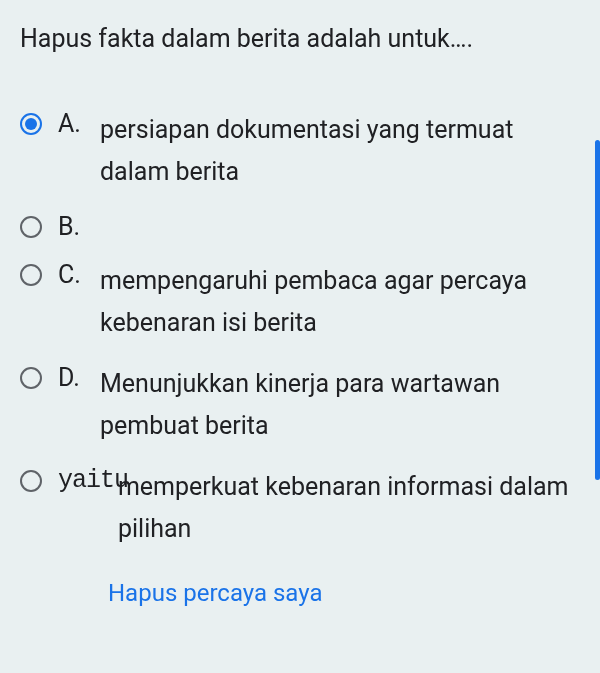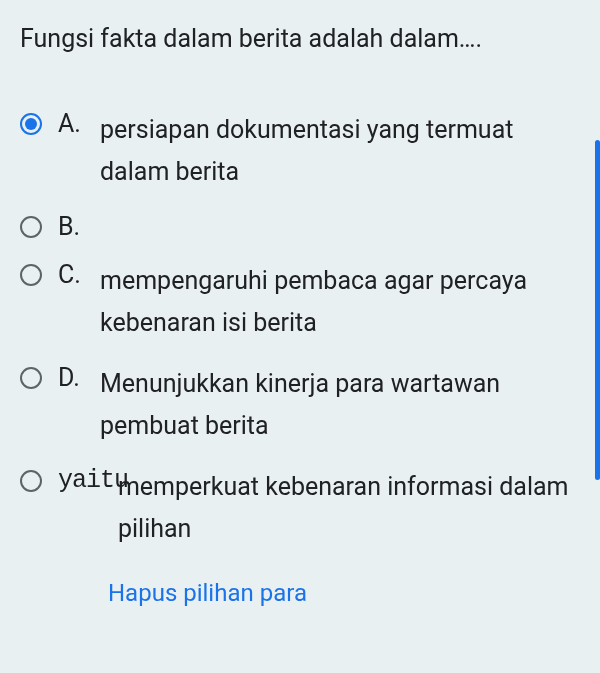--- a/index.html
+++ b/index.html
@@ -94,21 +94,21 @@
     width: 5px;
     height: 340px;
     background: #1a73e8;
     border-radius: 3px;
   }
 </style>
 </head>
 <body>
 
 <div class="container">
-  <div class="question">Fungsi fakta dalam berita adalah dalam….</div>
+  <div class="question">Hapus fakta dalam berita adalah untuk….</div>
 
   <div class="options">
 
     <div class="option-row">
       <div class="radio selected"></div>
       <div class="opt-body">
         <div class="opt-letter">A.</div>
         <div class="opt-text">persiapan dokumentasi yang termuat dalam berita</div>
       </div>
     </div>
@@ -139,16 +139,16 @@
     <div class="option-row">
       <div class="radio"></div>
       <div class="opt-body">
         <div class="opt-letter" style="letter-spacing:-1px;font-family:Liberation Mono, monospace;">yaitu</div>
         <div class="opt-text" style="margin-left:-16px;">memperkuat kebenaran informasi dalam pilihan</div>
       </div>
     </div>
 
   </div>
 
-  <div class="clear-link">Hapus pilihan para</div>
+  <div class="clear-link">Hapus percaya saya</div>
 </div>
 
 <div class="scrollbar"></div>
 
 </body></html>

